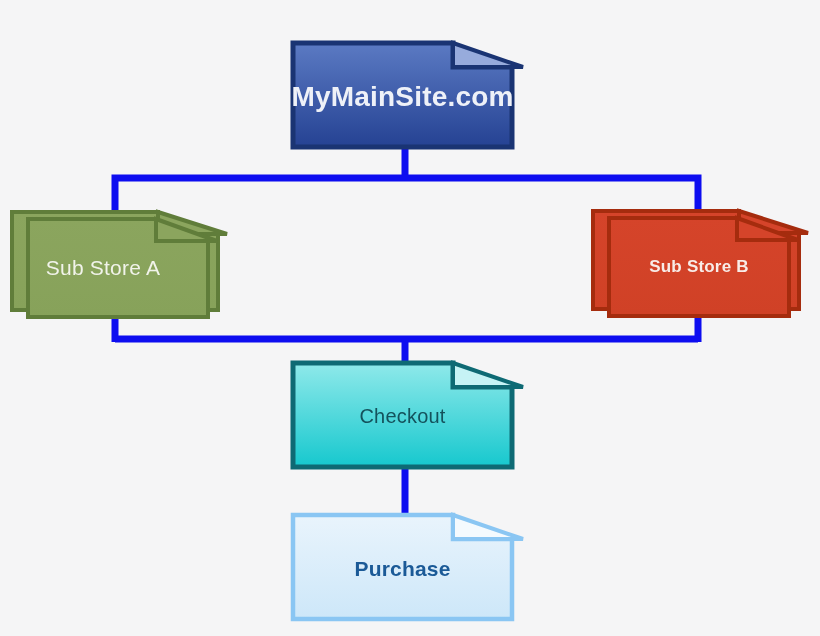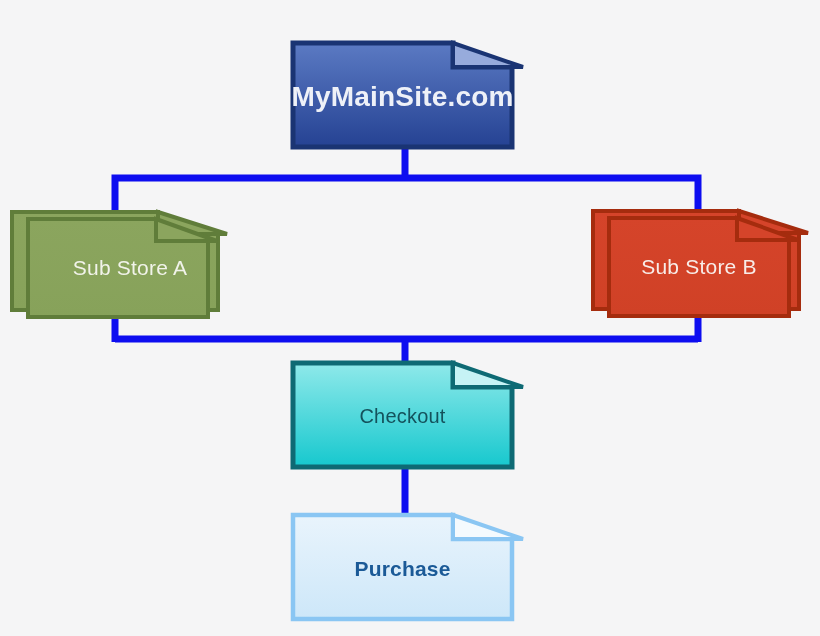--- a/index.html
+++ b/index.html
@@ -19,22 +19,22 @@
   }
   .node svg{display:block;}
   .node-label{
     position:absolute;z-index:3;
     display:flex;align-items:center;justify-content:center;
     text-align:center;
     pointer-events:none;
     letter-spacing:0.2px;
   }
   .lbl-main_site   {left:293px;top:46px; width:219px;height:101px;font-size:28px;font-weight:700;}
-  .lbl-sub_store_a {left:40px; top:219px;width:180px;height:98px; font-size:21px;font-weight:400;}
-  .lbl-sub_store_b {left:609px;top:218px;width:180px;height:98px; font-size:21px;font-weight:400;}
+  .lbl-sub_store_a {left:13px; top:219px;width:180px;height:98px; font-size:21px;font-weight:400;}
+  .lbl-sub_store_b {left:609px;top:218px;width:180px;height:98px; font-size:17px;font-weight:700;}
   .lbl-checkout    {left:293px;top:366px;width:219px;height:101px;font-size:20px;font-weight:400;}
   .lbl-purchase    {left:293px;top:518px;width:219px;height:101px;font-size:21px;font-weight:700;}
 </style>
 </head>
 <body style="background: rgb(245, 245, 246);">
 
 <div class="canvas">
 
   <svg class="connector-layer" viewBox="0 0 820 636" xmlns="http://www.w3.org/2000/svg">
     <path class="connector-path" d="M405,145 L405,181" fill="none" stroke-width="7" stroke="#0d0df0"></path>

